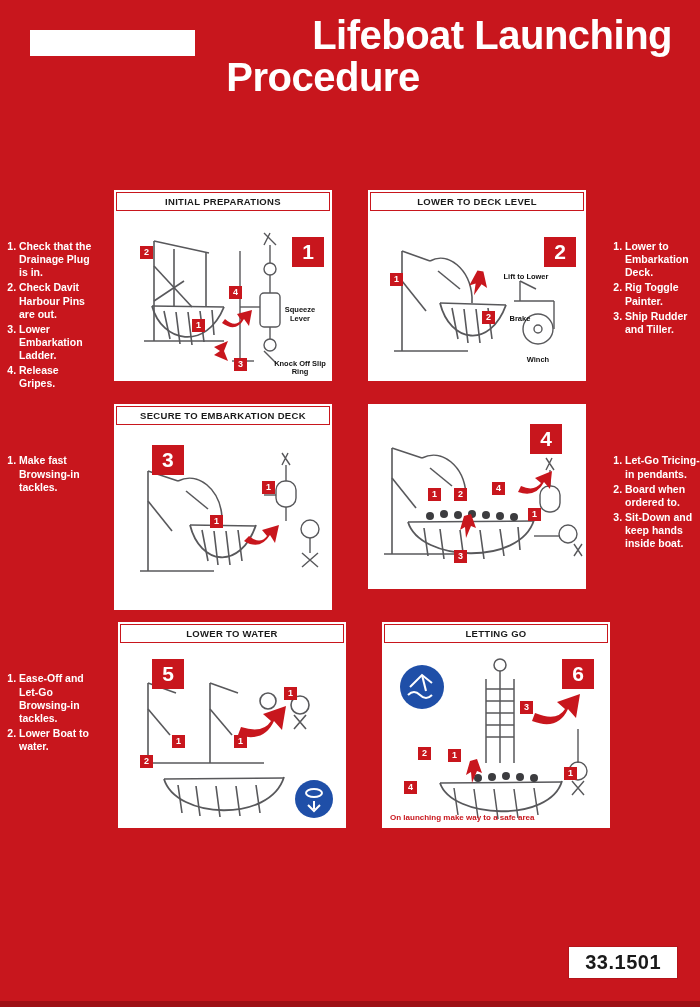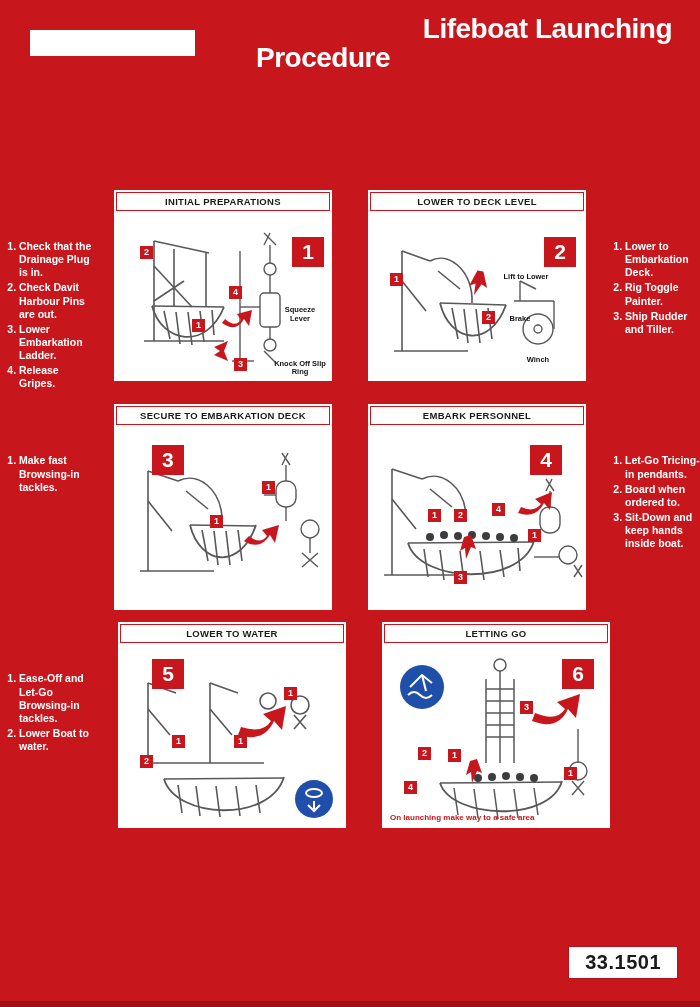--- a/index.html
+++ b/index.html
@@ -19,21 +19,21 @@
     height: 152px;
   }
   .header-bar {
     position: absolute;
     left: 30px; top: 30px;
     width: 165px; height: 26px;
     background: #ffffff;
   }
   .title {
     text-align: right;
-    font-size: 28px;
+    font-size: 40px;
     font-weight: bold;
     line-height: 1.05;
     letter-spacing: -0.5px;
     padding-right: 14px;
     margin: 0;
   }
   .title .line2 { display:block; text-align:center; padding-right:40px; }
 
   
   .grid {
@@ -288,21 +288,20 @@
             <path d="M130 116 q16 10 26 -6 l5 8 4 -18 -17 5 5 6 q-7 9 -18 0 z"></path>
           </g>
         </svg>
         <div class="step-num" style="left:38px; top:20px;">3</div>
         <div class="minibox" style="left:96px; top:90px;">1</div>
         <div class="minibox" style="left:148px; top:56px;">1</div>
       </div>
     </div>
 
     <div class="panel">
-      <div class="panel-cap">EMBARK PERSONNEL</div>
       <div class="panel-body tall">
         <svg width="228" height="185" viewBox="0 0 228 185">
           <g stroke="#58585b" fill="none" stroke-width="1.6">
             <path d="M24 44 L24 150"></path>
             <path d="M24 44 L54 54"></path>
             <path d="M24 74 L48 104"></path>
             <path d="M16 150 L90 150"></path>
             <path d="M54 54 C74 44 96 62 98 90"></path>
             <path d="M62 64 L84 82"></path>
 

